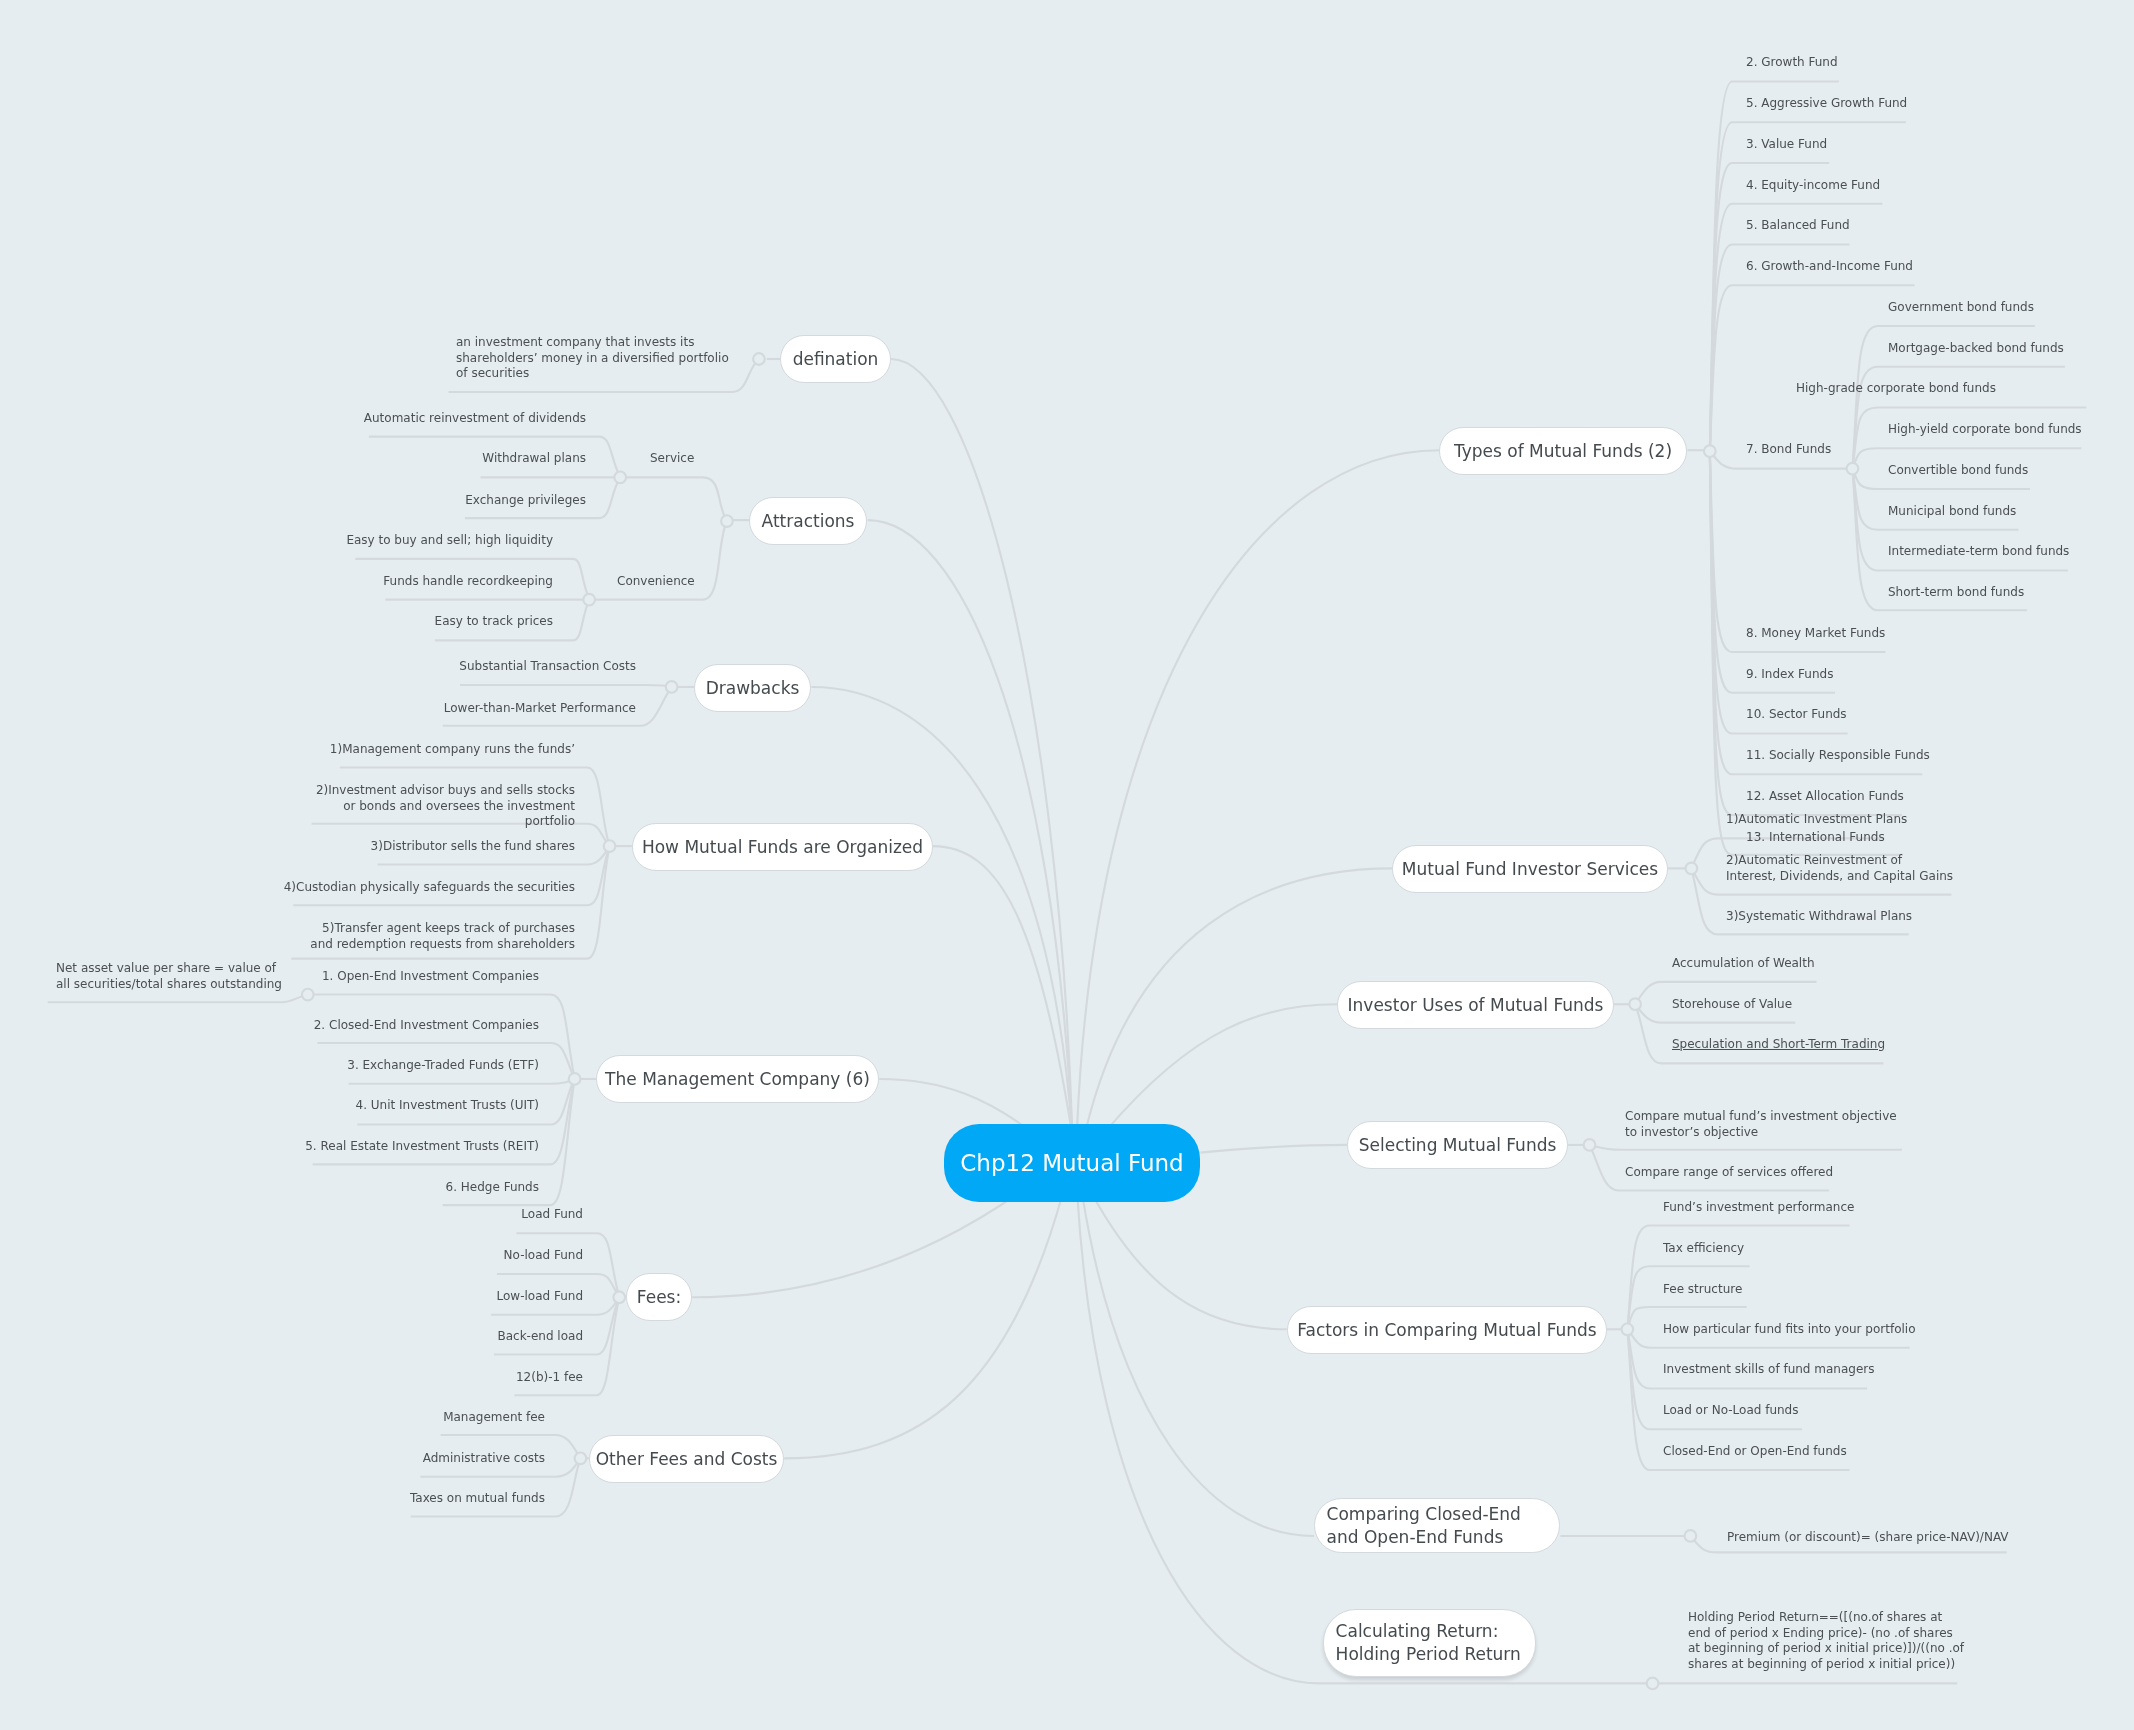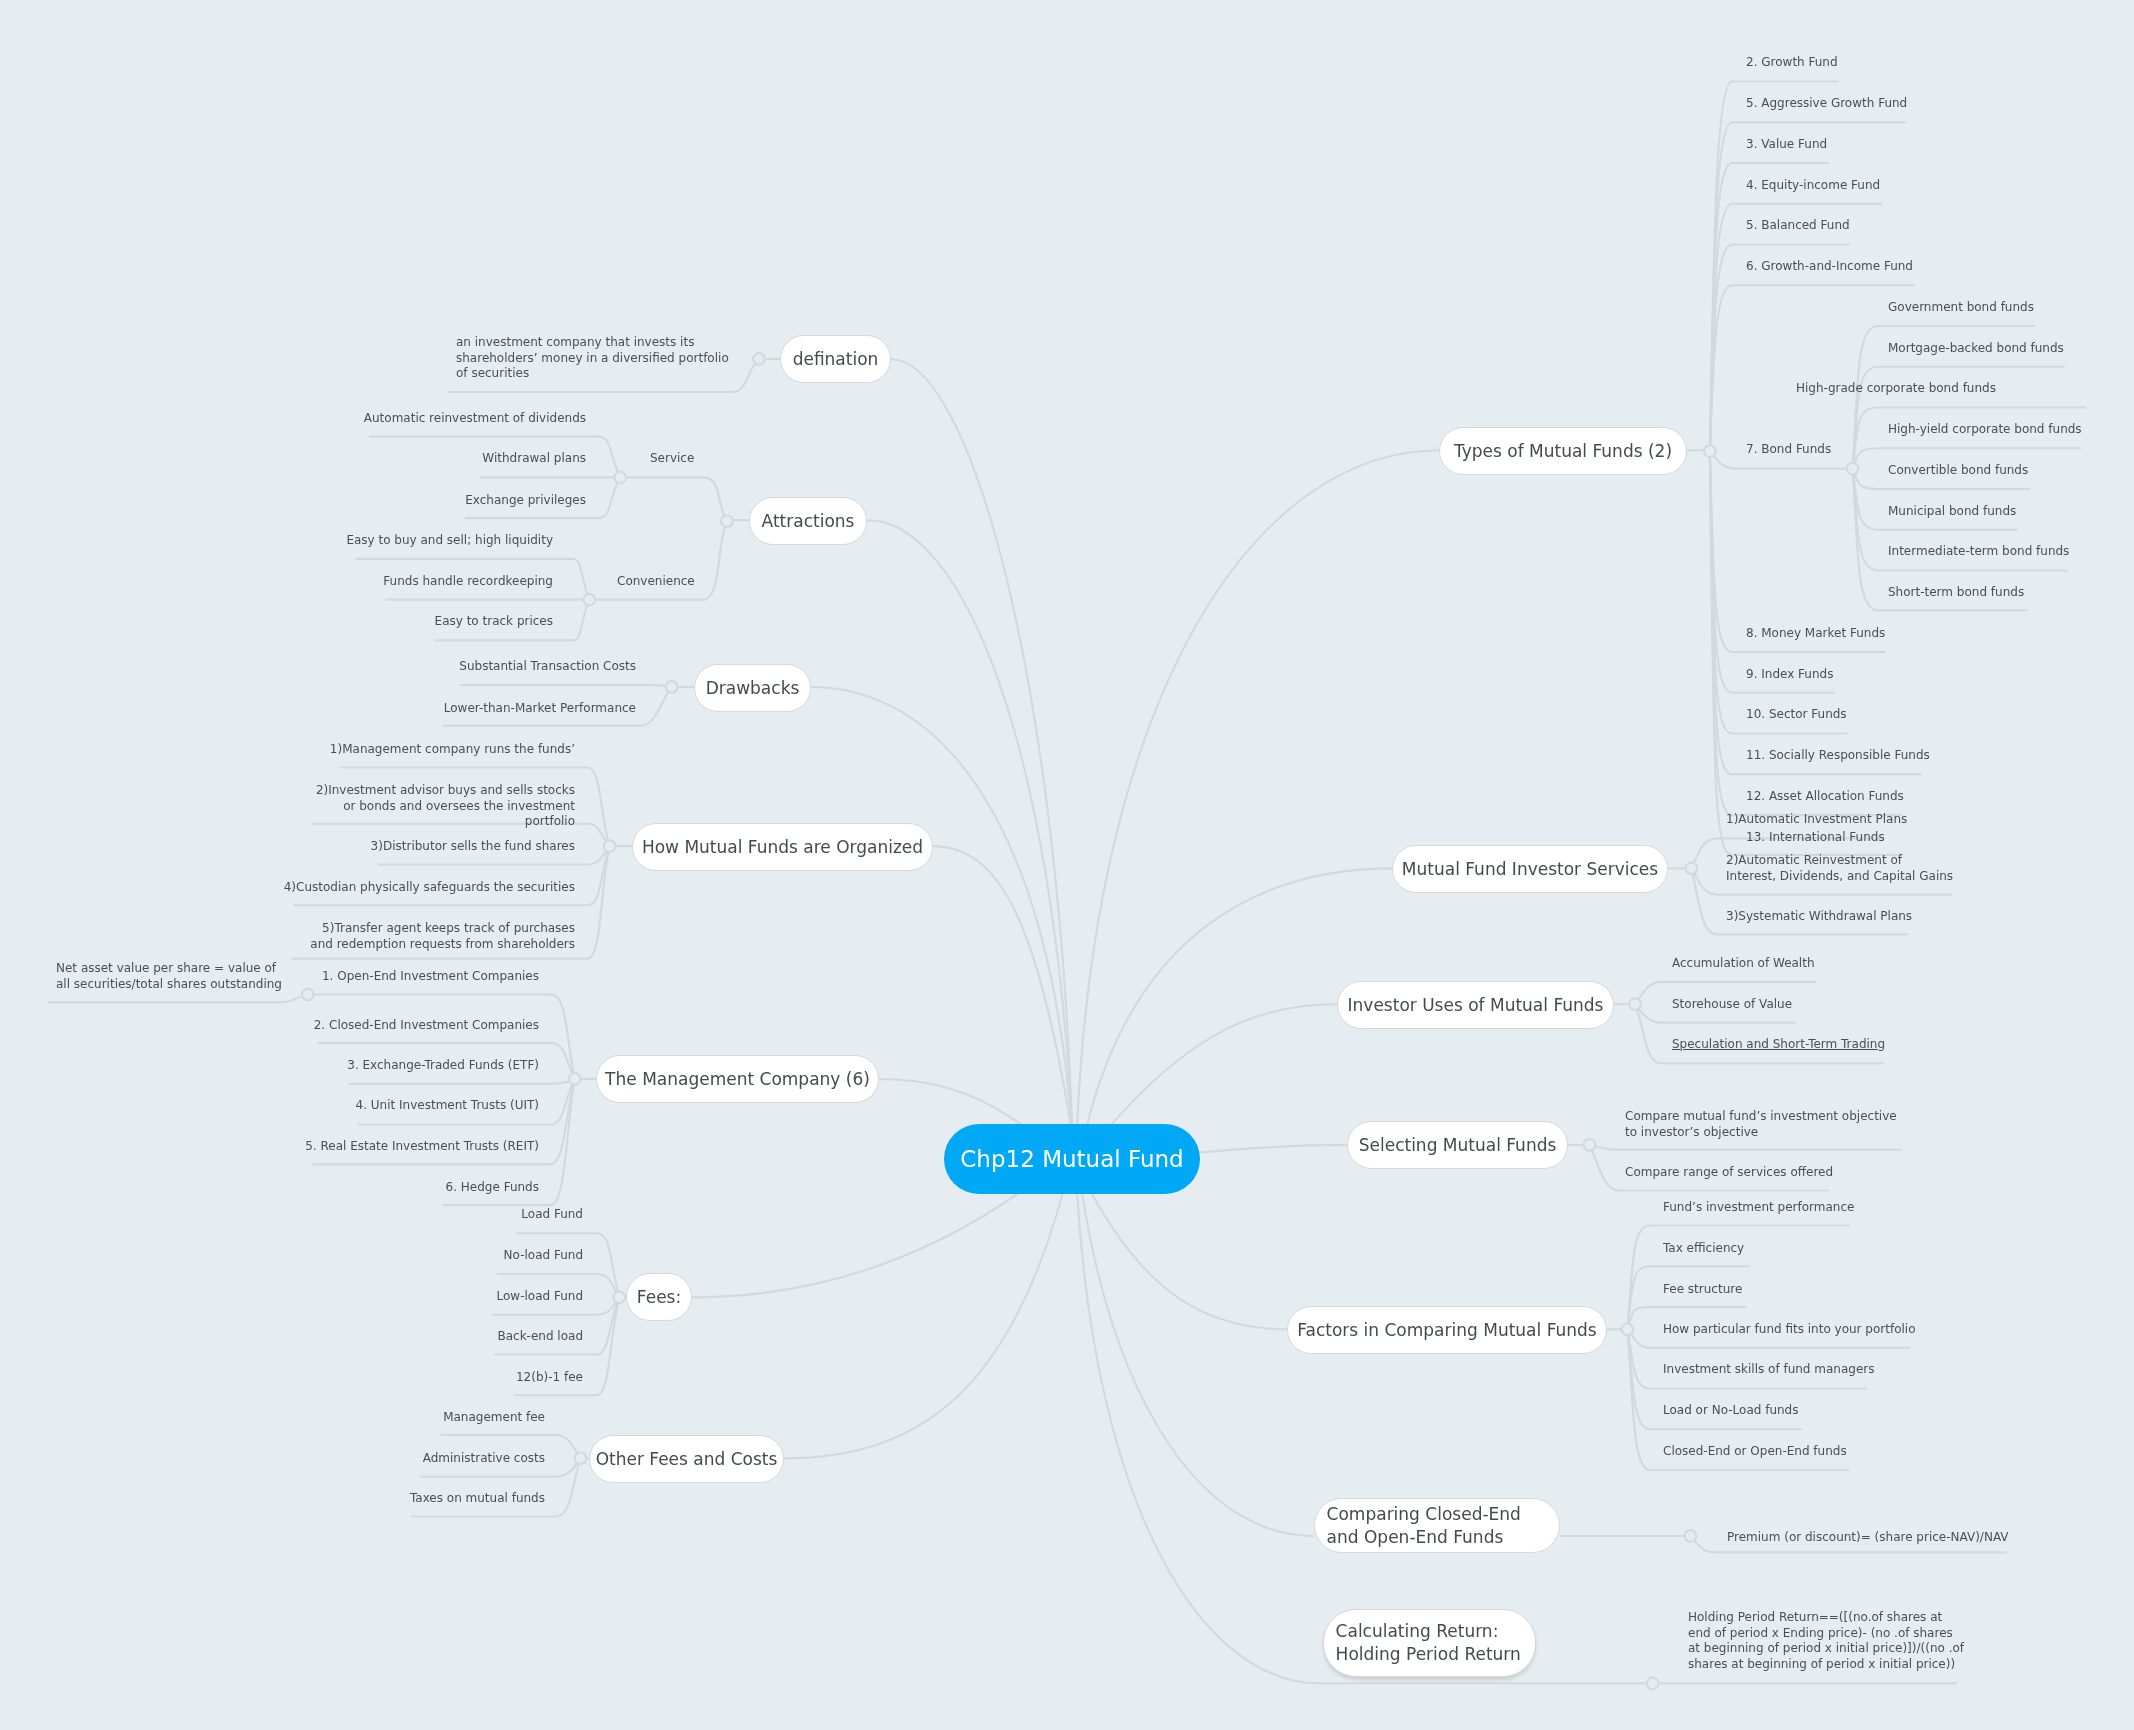--- a/index.html
+++ b/index.html
@@ -1,20 +1,20 @@
 <!DOCTYPE html>
 <html><head>
 <meta charset="utf-8">
 <style>
   html,body{margin:0;padding:0;}
   body{width:2135px;height:1730px;background:#e6edf0;position:relative;overflow:hidden;font-family:"DejaVu Sans","Liberation Sans",sans-serif;color:#3c3f42;}
   svg.links{position:absolute;left:0;top:0;width:2135px;height:1730px;}
   svg.links path,svg.links line{fill:none;stroke:#d3d9dc;stroke-width:2.2;}
   svg.links circle{fill:#e6edf0;stroke:#d3d9dc;stroke-width:2.2;}
-  .root{position:absolute;left:944px;top:1124px;width:256px;height:70px;border-radius:35px;background:#00a8f5;color:#fff;font-size:23px;display:flex;align-items:center;justify-content:center;white-space:nowrap;}
+  .root{position:absolute;left:944px;top:1124px;width:256px;height:78px;border-radius:35px;background:#00a8f5;color:#fff;font-size:23px;display:flex;align-items:center;justify-content:center;white-space:nowrap;}
   .node{position:absolute;height:48px;border-radius:25px;background:#fff;border:1.9px solid #d3d9dc;box-sizing:border-box;font-size:17px;color:#444a4e;display:flex;align-items:center;justify-content:center;white-space:nowrap;padding:0 11.6px;}
   .node.two{height:auto;white-space:normal;justify-content:flex-start;padding:9.7px 11.6px;line-height:23px;border-radius:33px;}
   .leaf{position:absolute;font-size:12px;color:#4a4f53;white-space:nowrap;line-height:15.5px;}
   .leaf.r{text-align:right;}
   .leaf.wrap{white-space:normal;}
 </style>
 </head>
 <body>
 
 <svg class="links" xmlns="http://www.w3.org/2000/svg" viewBox="0 0 2200 1783" width="2135" height="1730">

